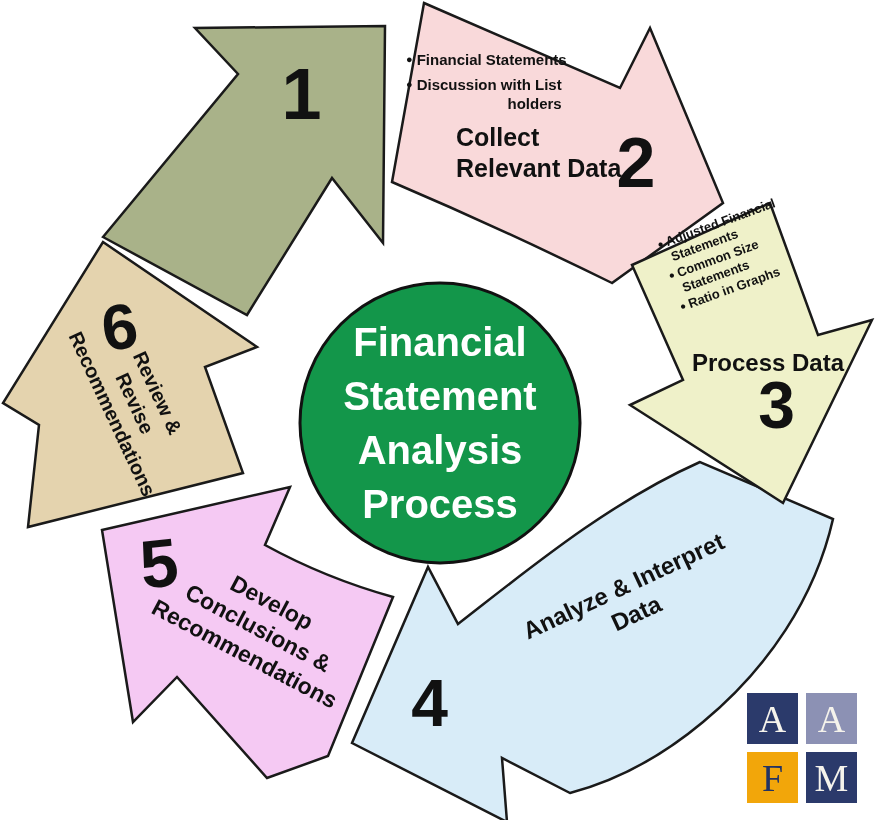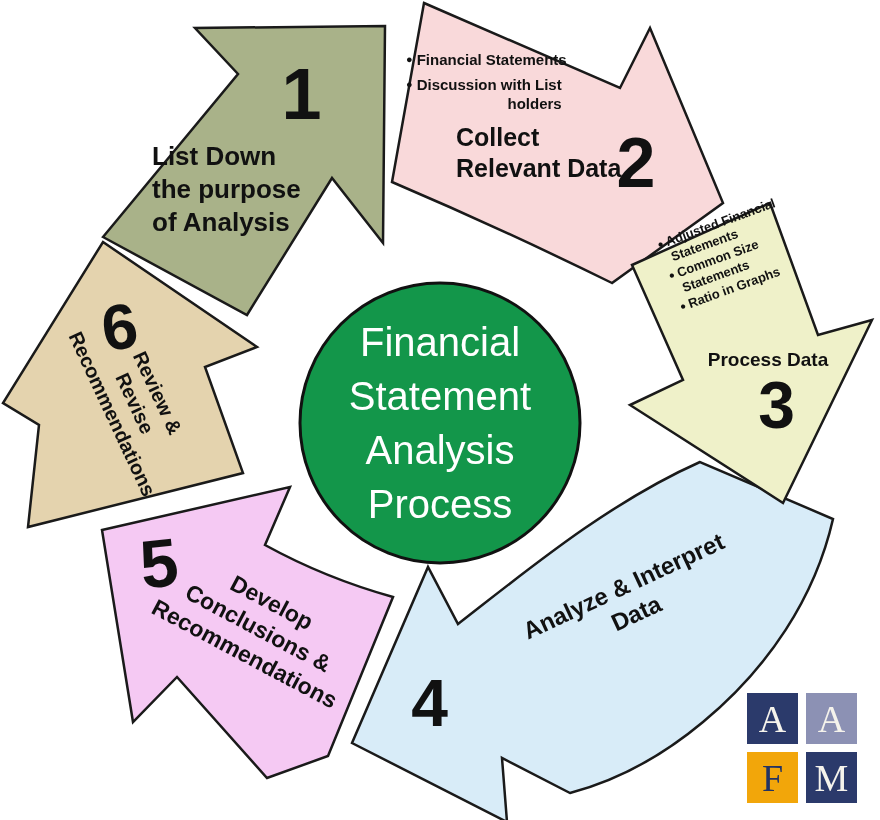--- a/index.html
+++ b/index.html
@@ -5,40 +5,40 @@
   html,body{margin:0;padding:0;background:#fff;}
   #canvas{
     position:relative;width:880px;height:820px;background:#ffffff;
     font-family:"Liberation Sans",sans-serif;overflow:hidden;
   }
   #shapes{position:absolute;left:0;top:0;width:880px;height:820px;}
   .txt{position:absolute;color:#111;font-weight:bold;white-space:pre-line;}
   .num{position:absolute;color:#111;font-weight:bold;line-height:1;text-align:center;}
   .center-title{
     position:absolute;left:300px;top:315px;width:280px;height:216px;
-    color:#ffffff;font-weight:normal;font-size:40px;line-height:54px;
+    color:#ffffff;font-weight:bold;font-size:40px;line-height:54px;
     text-align:center;white-space:pre-line;
   }
   
   .s1-label{left:152px;top:140px;width:175px;font-size:26px;line-height:33px;}
   .s1-num{left:274px;top:58px;width:55px;font-size:72px;}
   
   .s2-bullets{position:absolute;left:406px;top:50px;width:190px;}
   .s3-bullets{position:absolute;left:655px;top:238px;width:175px;
               transform:rotate(-20deg);transform-origin:top left;}
   .bullet-row{display:flex;align-items:flex-start;margin-bottom:6px;}
   .bullet-dot{font-size:11px;line-height:18px;margin-right:4px;color:#111;}
   .s2-bullets .bullet-text{font-size:15px;line-height:19px;font-weight:bold;color:#111;white-space:pre-line;text-align:right;}
   .s3-bullets .bullet-row{margin-bottom:1px;}
   .s3-bullets .bullet-dot{font-size:10px;line-height:16px;margin-right:3px;}
   .s3-bullets .bullet-text{font-size:13px;line-height:16px;font-weight:bold;color:#111;white-space:pre-line;}
   .s2-label{left:456px;top:122px;width:220px;font-size:25px;line-height:31px;}
   .s2-num{left:607px;top:128px;width:58px;font-size:70px;}
   
-  .s3-label{left:668px;top:349px;width:200px;font-size:19px;text-align:center;}
+  .s3-label{left:668px;top:349px;width:200px;font-size:24px;text-align:center;}
   .s3-num{left:749px;top:372px;width:55px;font-size:66px;}
   
   .s4-label{left:500px;top:570px;width:260px;font-size:24px;line-height:30px;
             text-align:center;transform:rotate(-25deg);}
   .s4-num{left:402px;top:670px;width:55px;font-size:66px;}
   
   .s5-label{left:143px;top:585px;width:230px;font-size:23px;line-height:29px;
             text-align:center;transform:rotate(28deg);}
   .s5-num{left:131px;top:529px;width:56px;font-size:68px;transform:rotate(-6deg);}
   
@@ -78,23 +78,20 @@
 
     <circle cx="440" cy="423" r="140" stroke="#111111" stroke-width="3" fill="#13964a"></circle>
   </svg>
 
   <div class="center-title">Financial
 Statement
 Analysis
 Process</div>
 
   <div class="num s1-num">1</div>
-  <div class="txt s1-label">List Down
-the purpose
-of Analysis</div>
 
   <div class="s2-bullets">
     <div class="bullet-row">
       <span class="bullet-dot">●</span>
       <span class="bullet-text">Financial Statements</span>
     </div>
     <div class="bullet-row">
       <span class="bullet-dot">●</span>
       <span class="bullet-text">Discussion with List
 holders</span>

